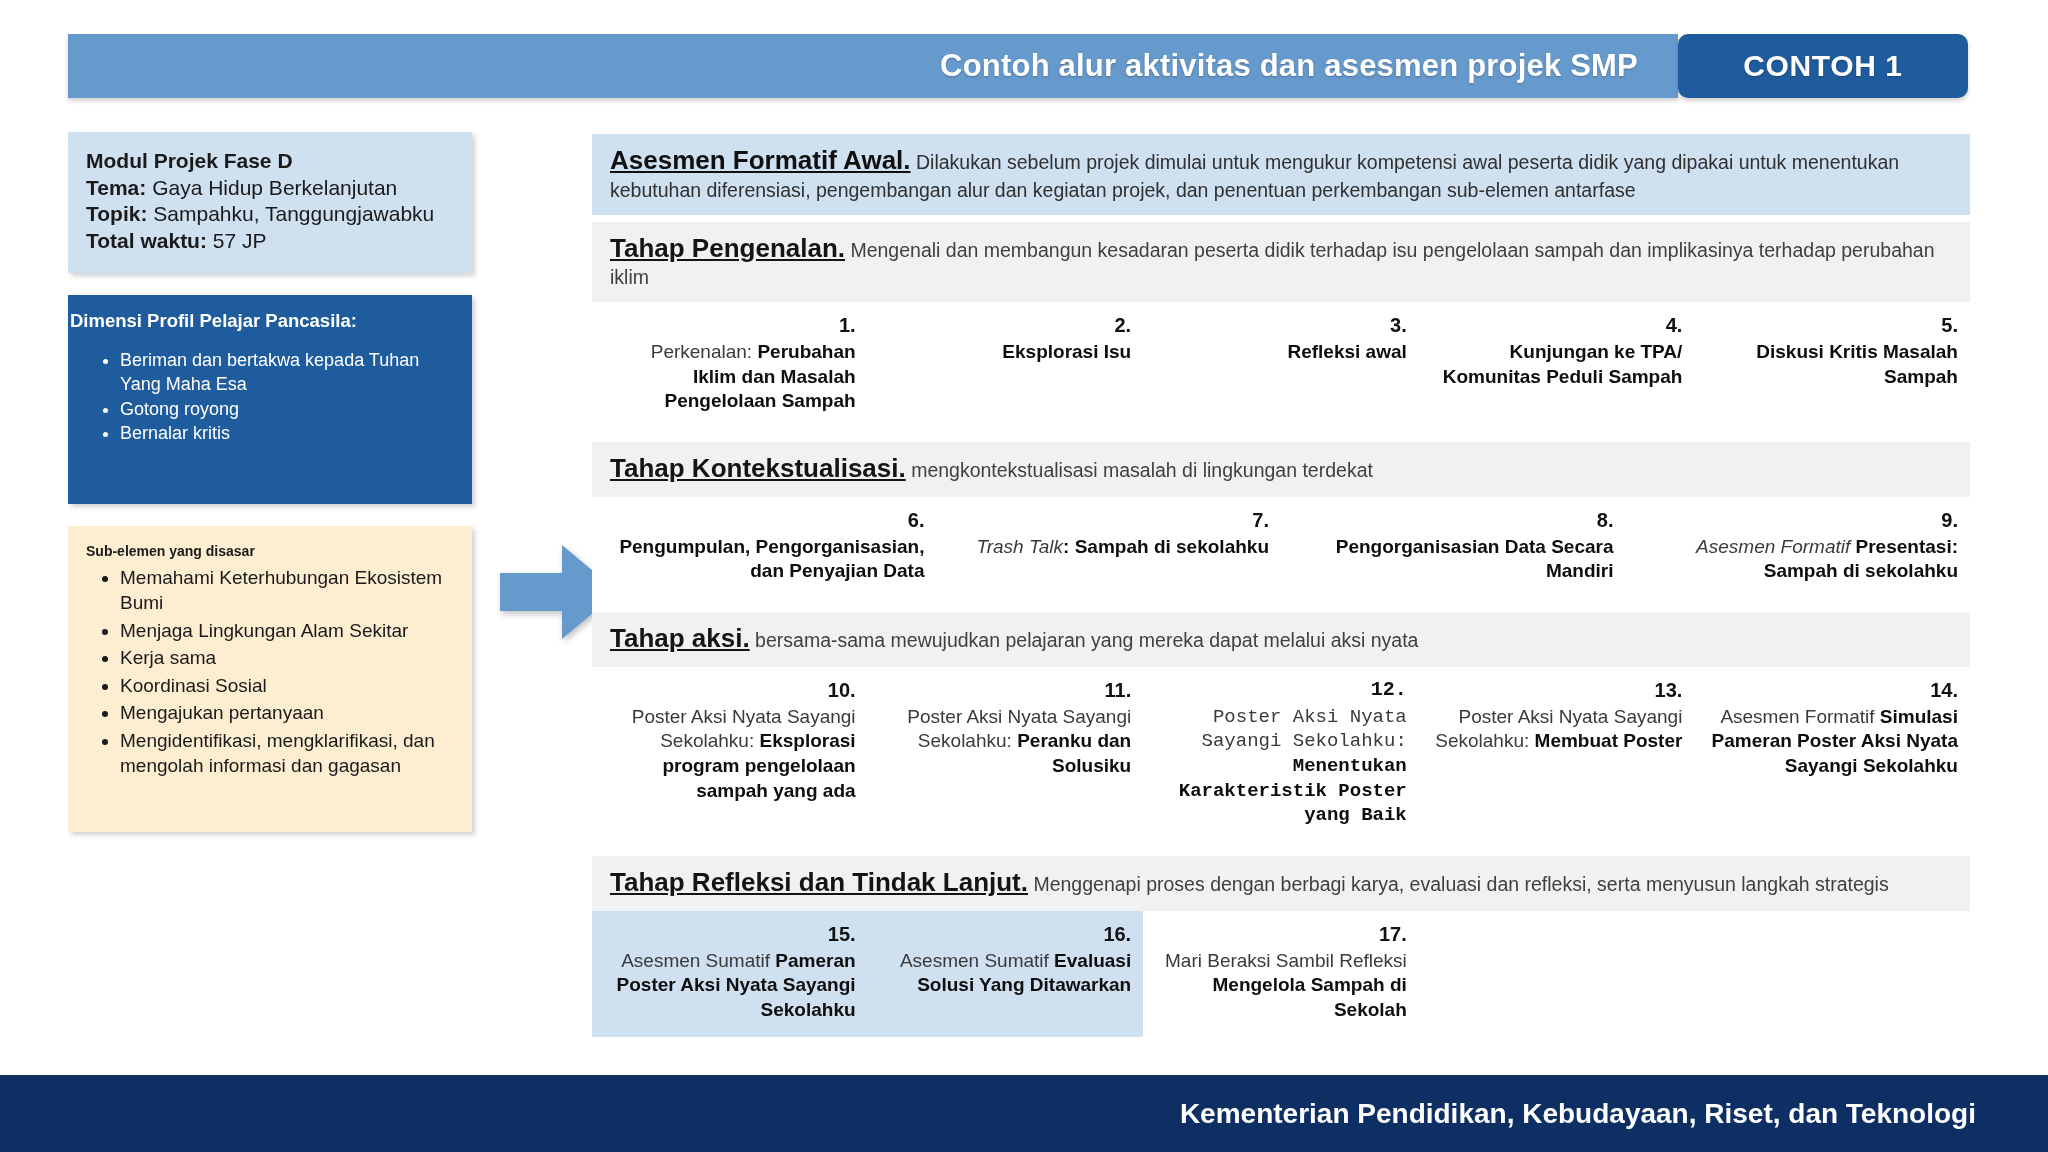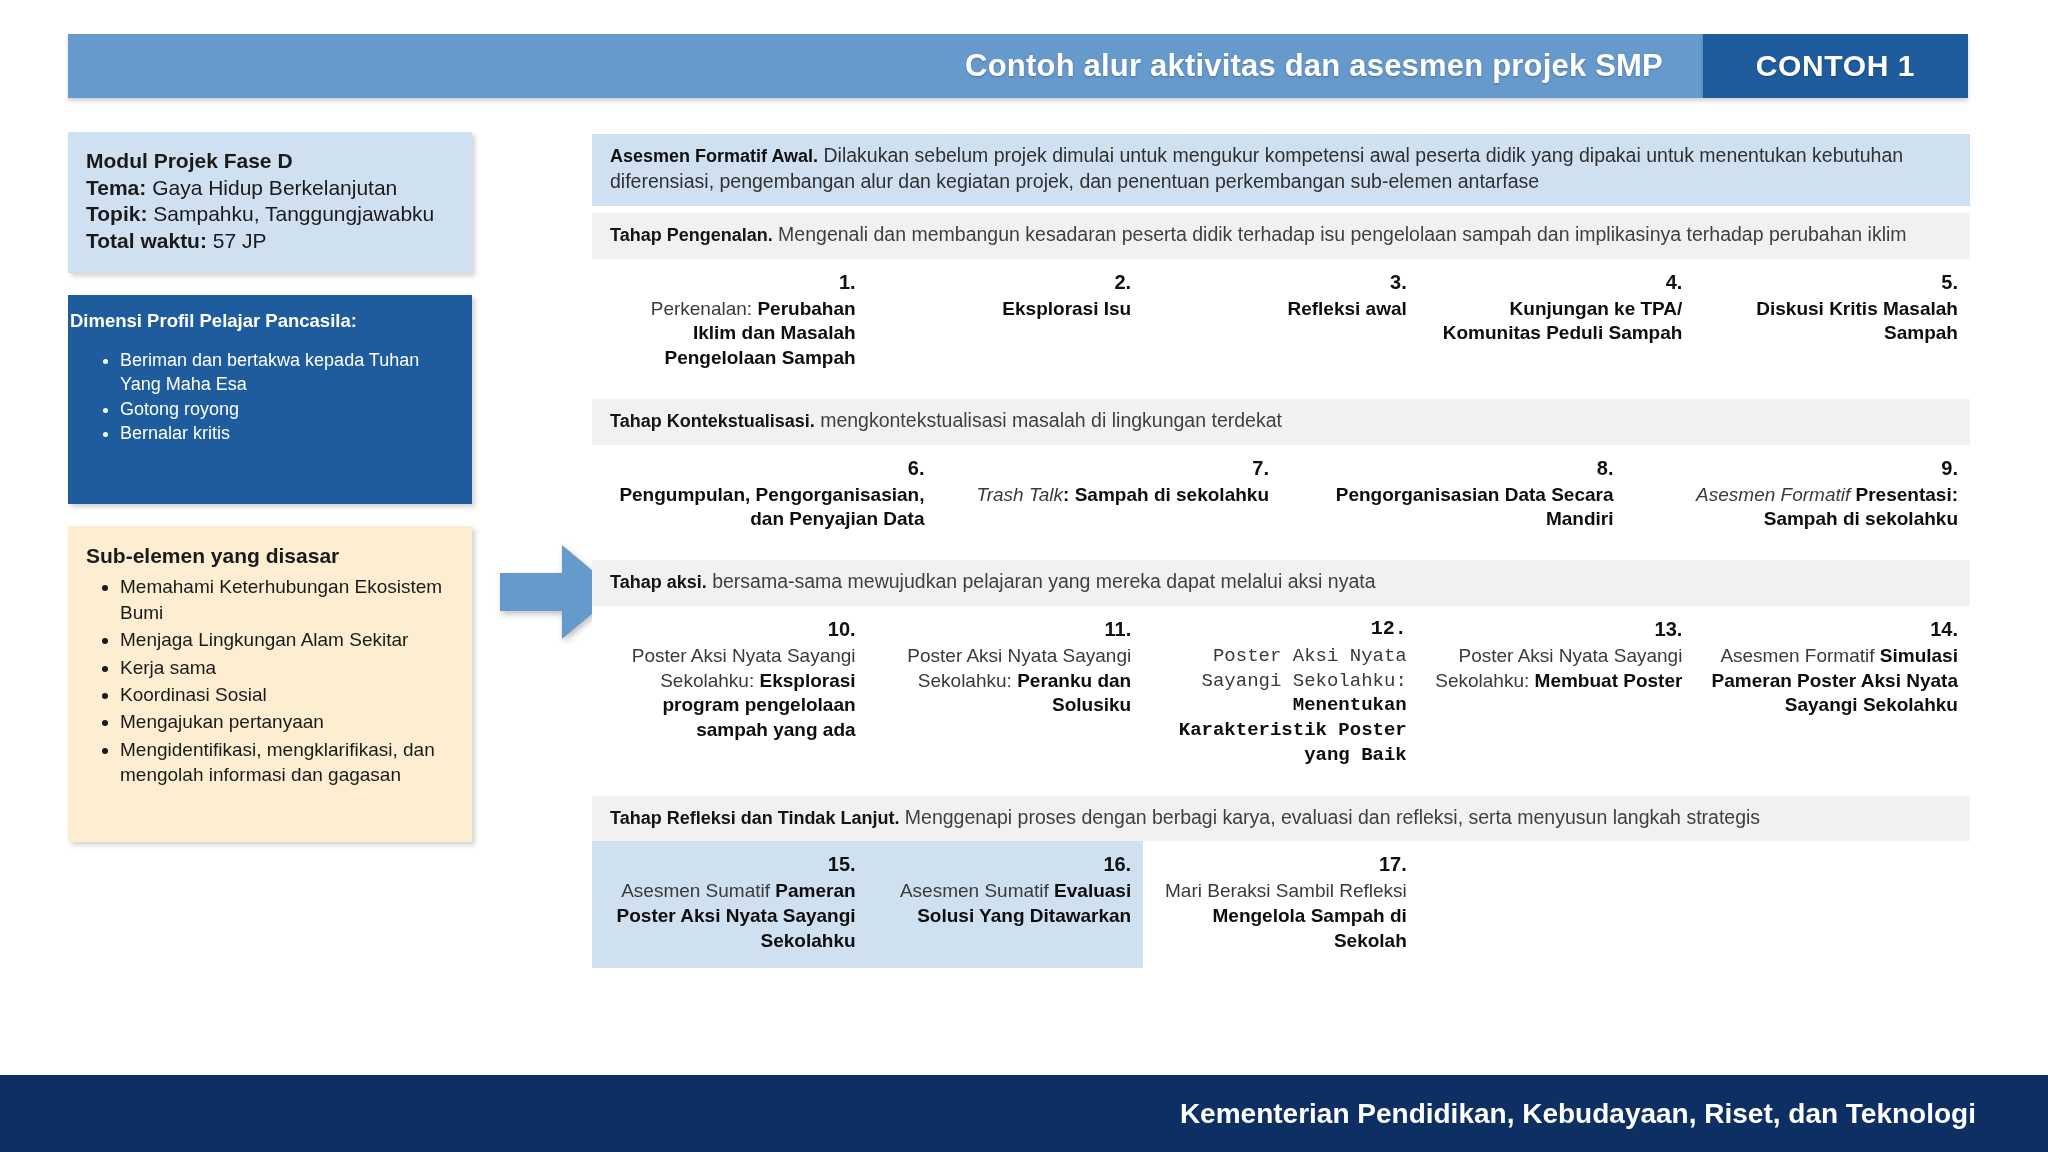--- a/index.html
+++ b/index.html
@@ -20,23 +20,24 @@
     flex:1;background:#6699cc;
     display:flex;align-items:center;justify-content:flex-end;
     box-shadow:0 3px 4px rgba(0,0,0,.18);
   }
   .header-title{
     color:#ffffff;font-size:31px;font-weight:bold;letter-spacing:.2px;
     text-shadow:0 1px 2px rgba(0,0,0,.25);
     padding-right:40px;
   }
   .header-badge{
-    width:265px;background:#1f5c9e;
+    width:290px;background:#1f5c9e;
     display:flex;align-items:center;justify-content:center;
     box-shadow:0 3px 4px rgba(0,0,0,.18);
+    border-radius:10px;
   }
   .header-badge span{
     color:#ffffff;font-size:30px;font-weight:bold;letter-spacing:.6px;
     text-shadow:0 1px 2px rgba(0,0,0,.25);
   }
 
   
   .sidebar{position:absolute;left:68px;top:132px;width:404px;}
 
   .card{box-shadow:3px 3px 5px rgba(0,0,0,.18);}
@@ -53,38 +54,38 @@
     color:#ffffff;font-size:18px;line-height:1.32;
   }
   .card-dimensi .hd{font-weight:bold;font-size:18.5px;margin-bottom:3px;}
   .card-dimensi ul{margin:16px;padding-left:34px;list-style:disc;}
   .card-dimensi li{margin:1px 0;}
 
   .card-sub{
     background:#fdeed2;margin-top:22px;padding:16px 18px 52px 18px;
     color:#1a1a1a;font-size:19px;line-height:1.34;
   }
-  .card-sub .hd{font-weight:bold;font-size:21px;margin-bottom:4px;}
+  .card-sub .hd{font-weight:bold;font-size:14px;margin-bottom:4px;}
   .card-sub ul{margin:0;padding-left:34px;list-style:disc;}
   .card-sub li{margin:2px 0;}
 
   
   .arrow{
     position:absolute;left:500px;top:537px;width:120px;height:110px;
     filter:drop-shadow(2px 3px 3px rgba(0,0,0,.25));
   }
 
   
   .flow{position:absolute;left:592px;top:134px;width:1378px;}
 
   .band{
     padding:9px 18px 11px 18px;
     font-size:19.5px;line-height:1.33;color:#3f3f3f;
   }
-  .band b{color:#141414;font-weight:bold;font-size:18px;}
+  .band b{color:#141414;font-weight:bold;font-size:26px;text-decoration:underline;}
   .band-initial{background:#cfe0f1;color:#303030;}
   .band-initial b{color:#101010;}
   .band-stage{background:#f1f1f1;}
 
   .row{display:flex;width:100%;background:#ffffff;}
   .cell{
     padding:10px 12px 14px 12px;
     font-size:19px;line-height:1.3;color:#2b2b2b;
     box-sizing:border-box;
   }

